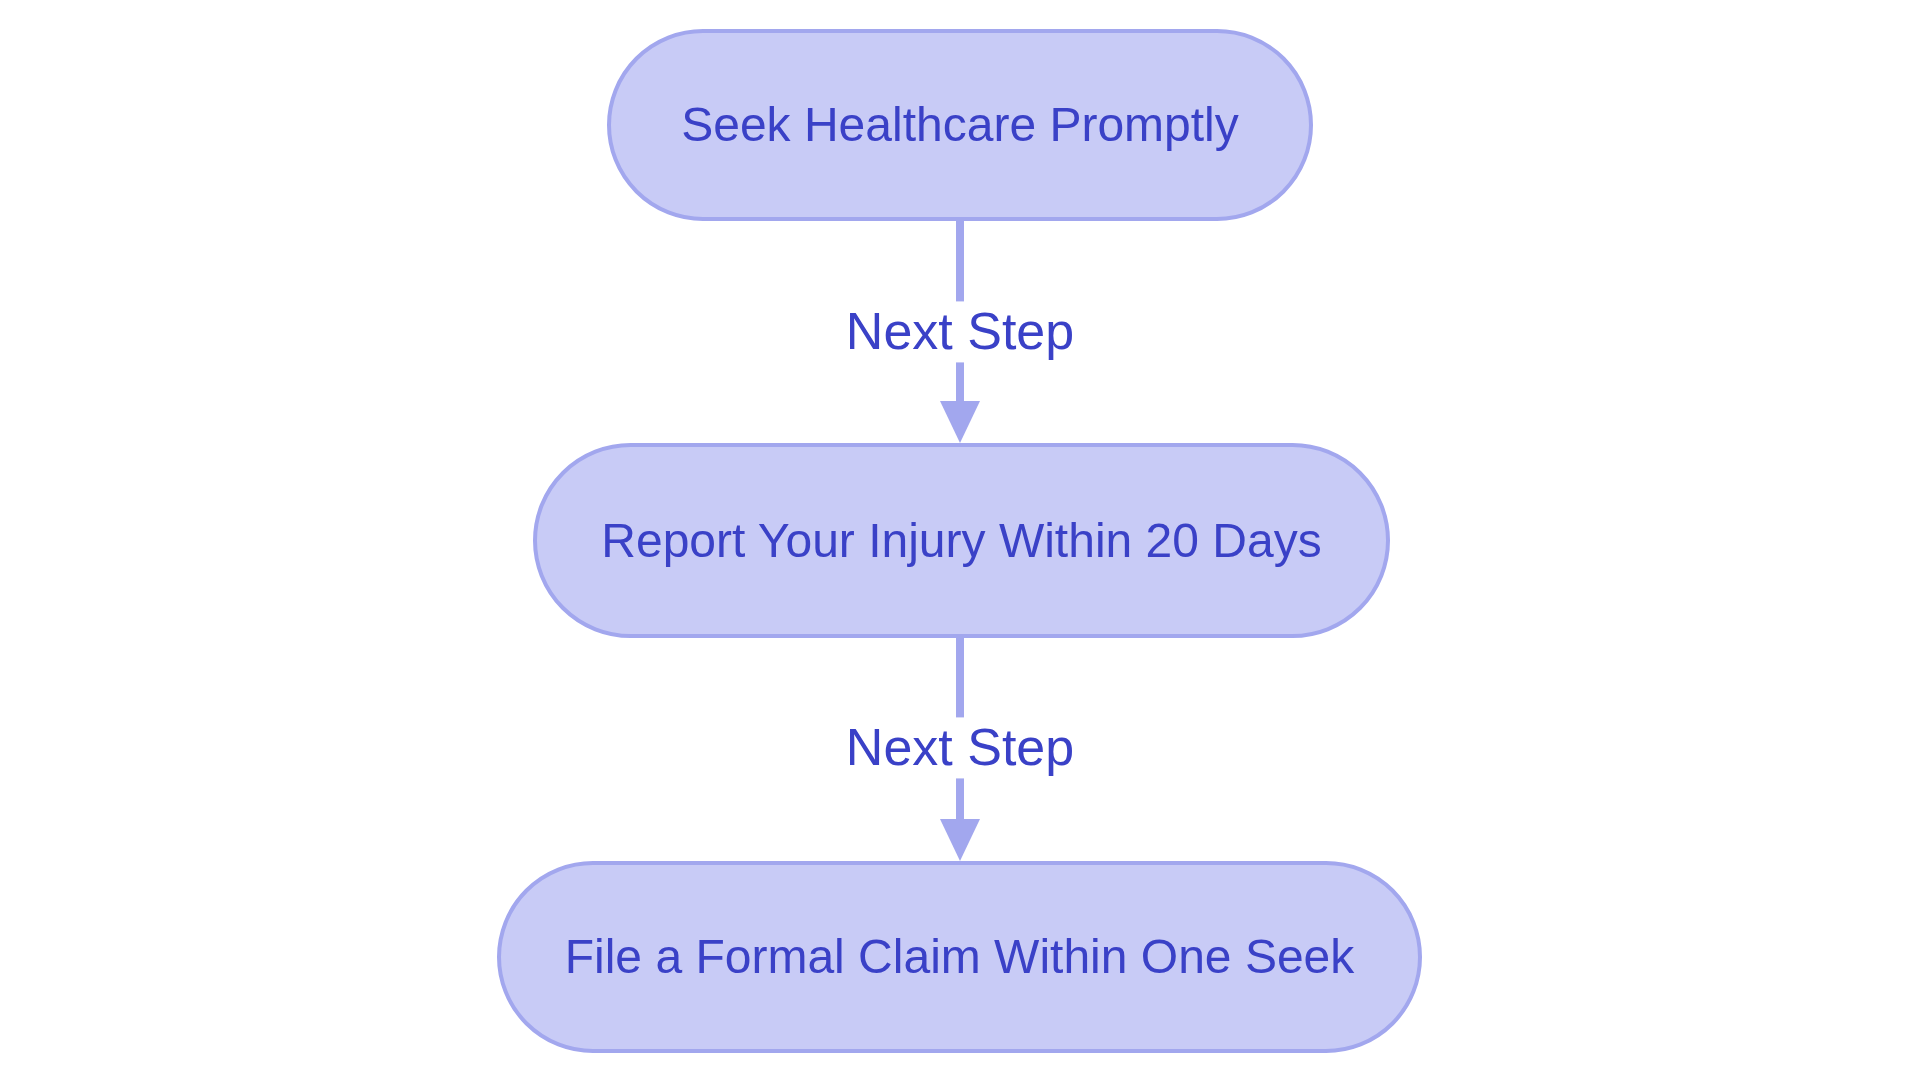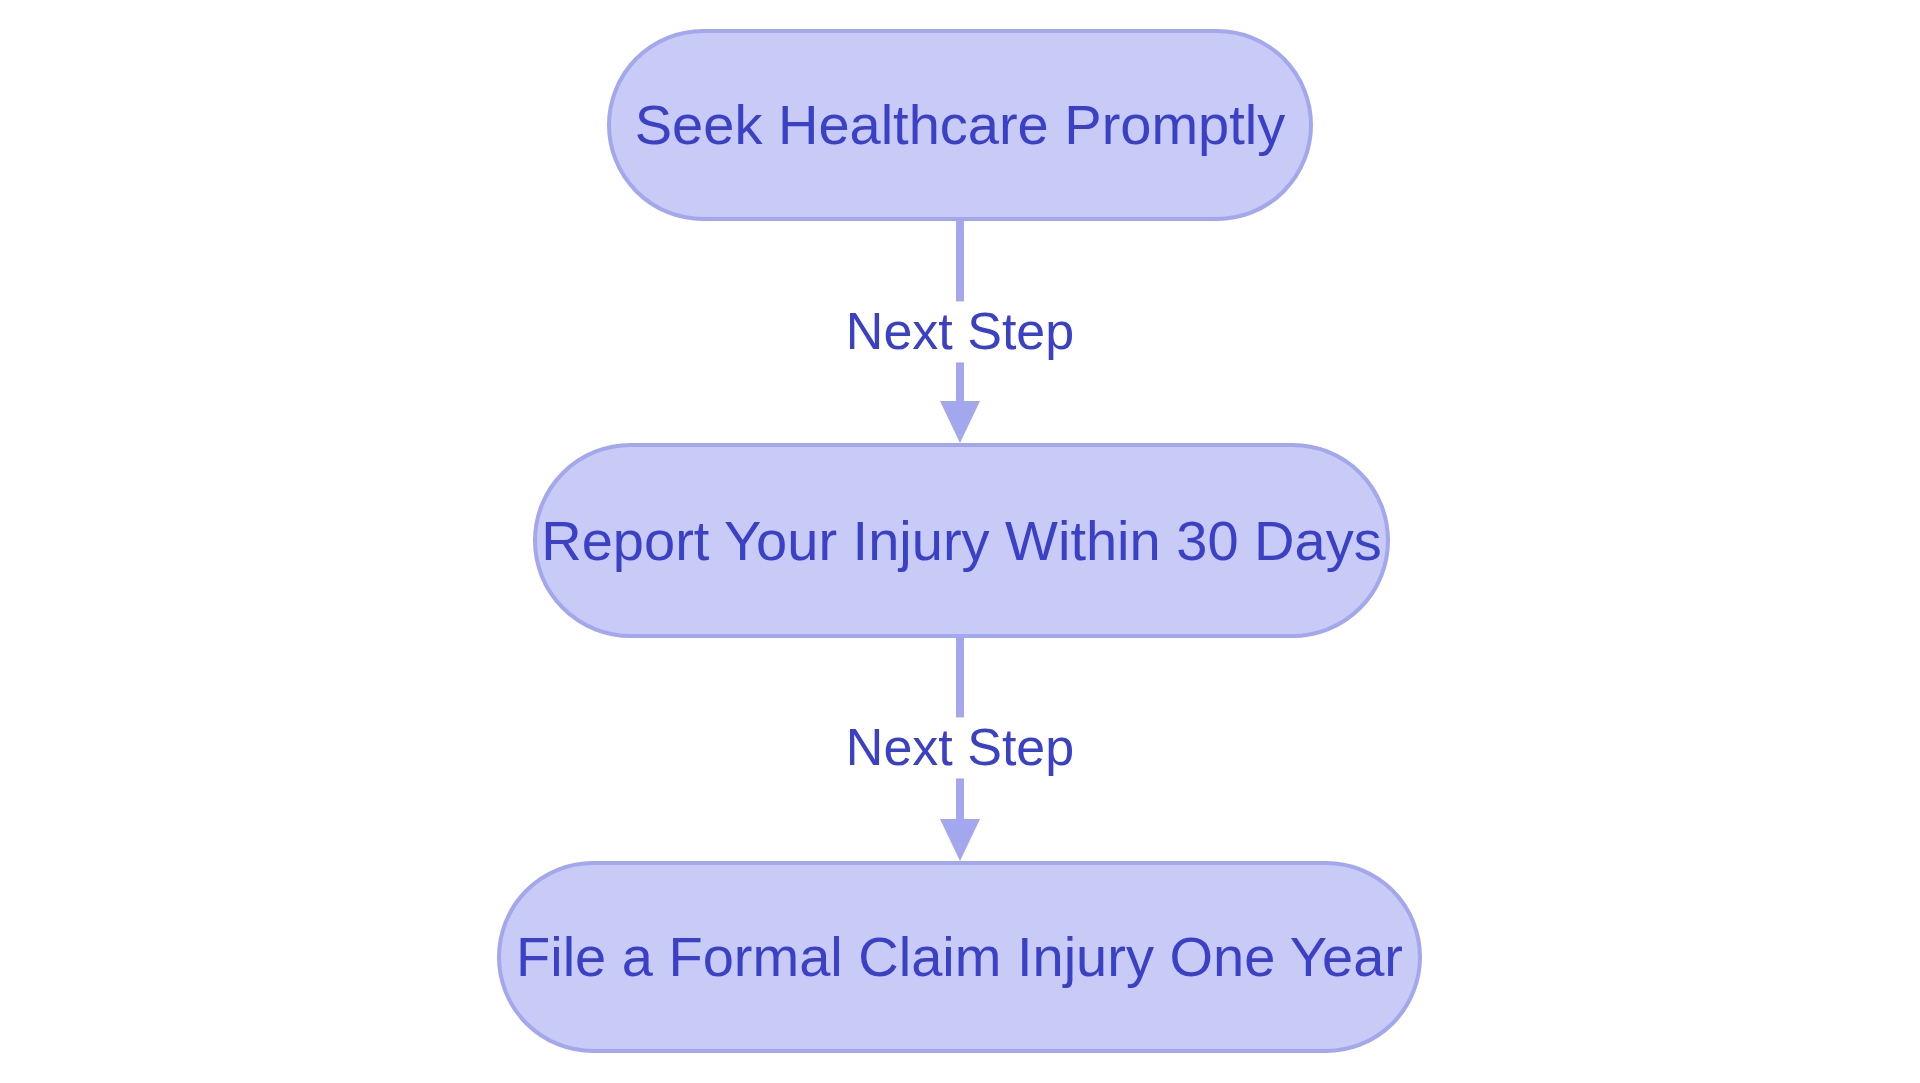--- a/index.html
+++ b/index.html
@@ -19,21 +19,21 @@
     position: absolute;
     box-sizing: border-box;
     border-radius: 120px;
     background: var(--node-fill, #c8cbf6);
     border: 4px solid var(--node-border, #a2a7ee);
     display: flex;
     align-items: center;
     justify-content: center;
   }
   .node-text {
-    font-size: 56px;
+    font-size: 48px;
     line-height: 1.2;
     color: var(--node-text, #3a41c7);
     white-space: nowrap;
     letter-spacing: 0px;
   }
   .node-1 { left: 607px; top: 29px;  width: 706px; height: 192px; }
   .node-2 { left: 533px; top: 443px; width: 857px; height: 195px; }
   .node-3 { left: 497px; top: 861px; width: 925px; height: 192px; }
 
   .edge {
@@ -84,26 +84,26 @@
     <span class="node-text">Seek Healthcare Promptly</span>
   </div>
 
   <div class="edge edge-1">
     <div class="edge-line"></div>
     <div class="edge-arrowhead"></div>
     <span class="edge-label">Next Step</span>
   </div>
 
   <div class="node node-2">
-    <span class="node-text">Report Your Injury Within 30 Days</span>
+    <span class="node-text">Report Your Injury Within 20 Days</span>
   </div>
 
   <div class="edge edge-2">
     <div class="edge-line"></div>
     <div class="edge-arrowhead"></div>
     <span class="edge-label">Next Step</span>
   </div>
 
   <div class="node node-3">
-    <span class="node-text">File a Formal Claim Injury One Year</span>
+    <span class="node-text">File a Formal Claim Within One Seek</span>
   </div>
 
 </div>
 
 </body></html>

